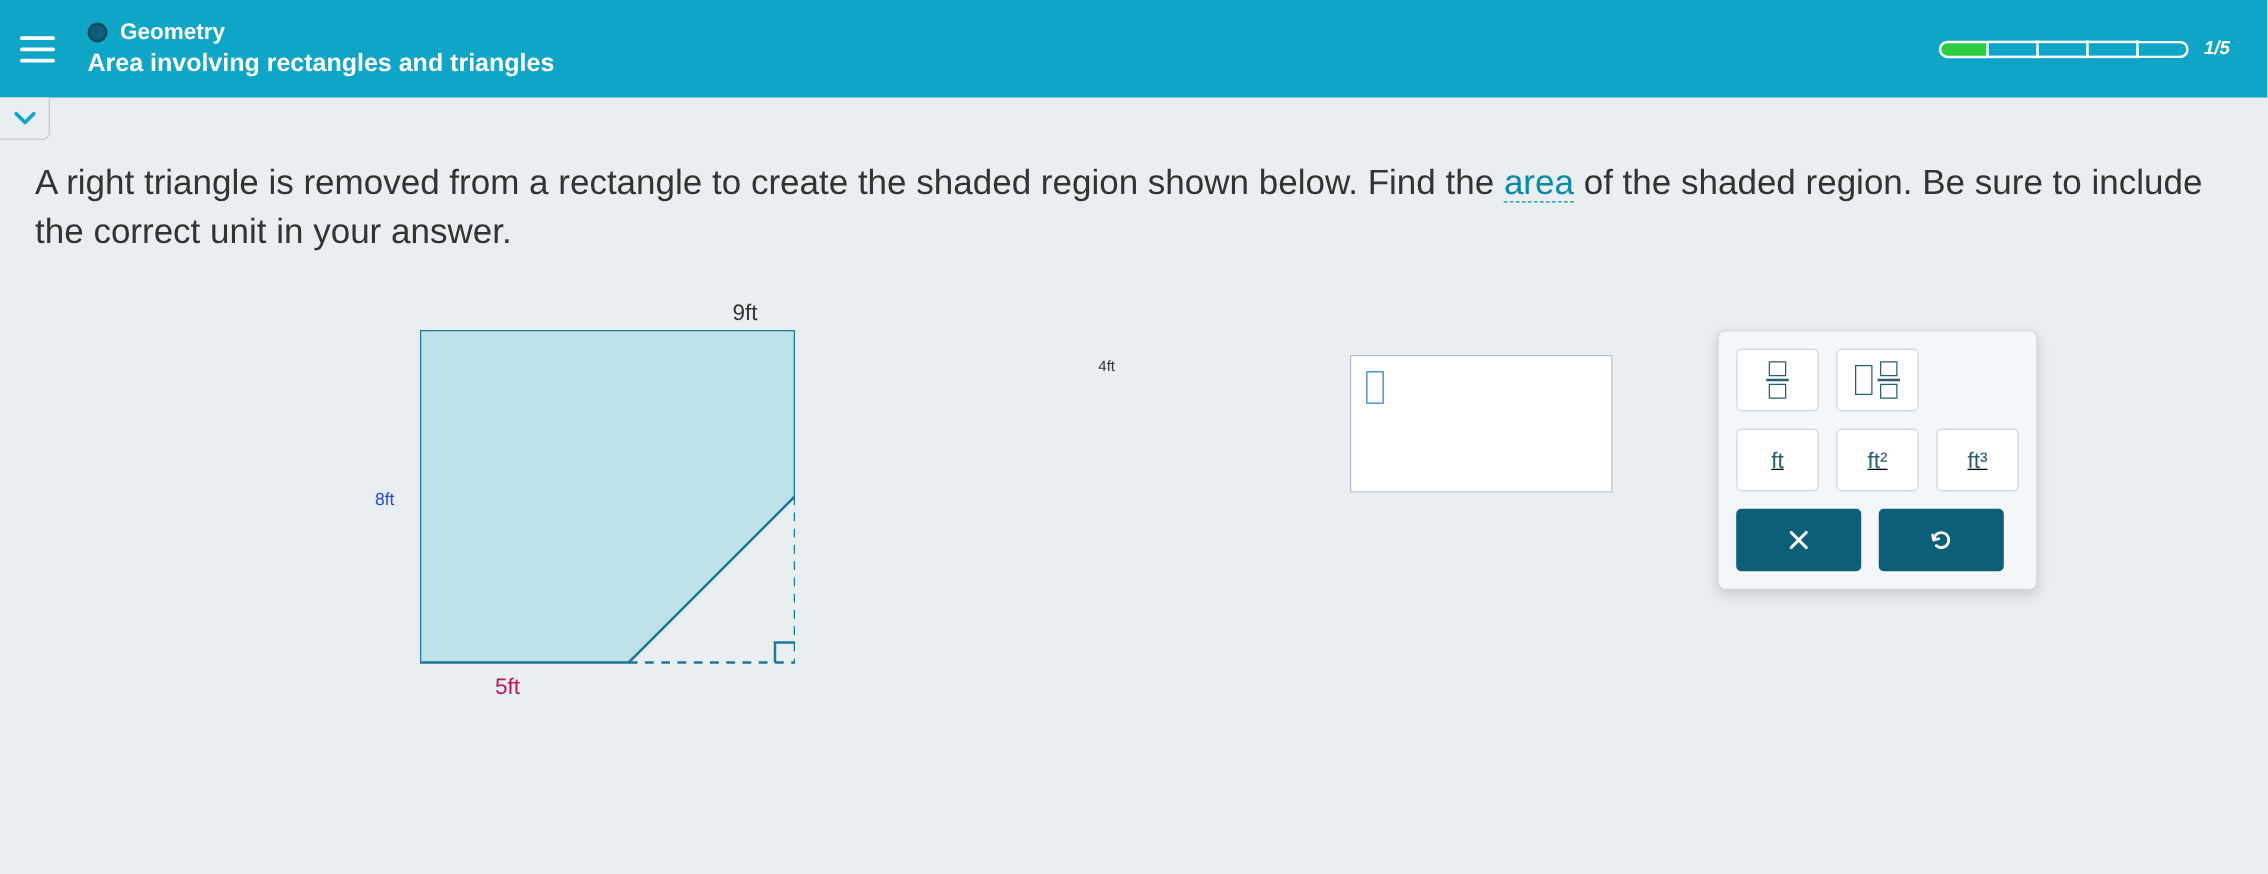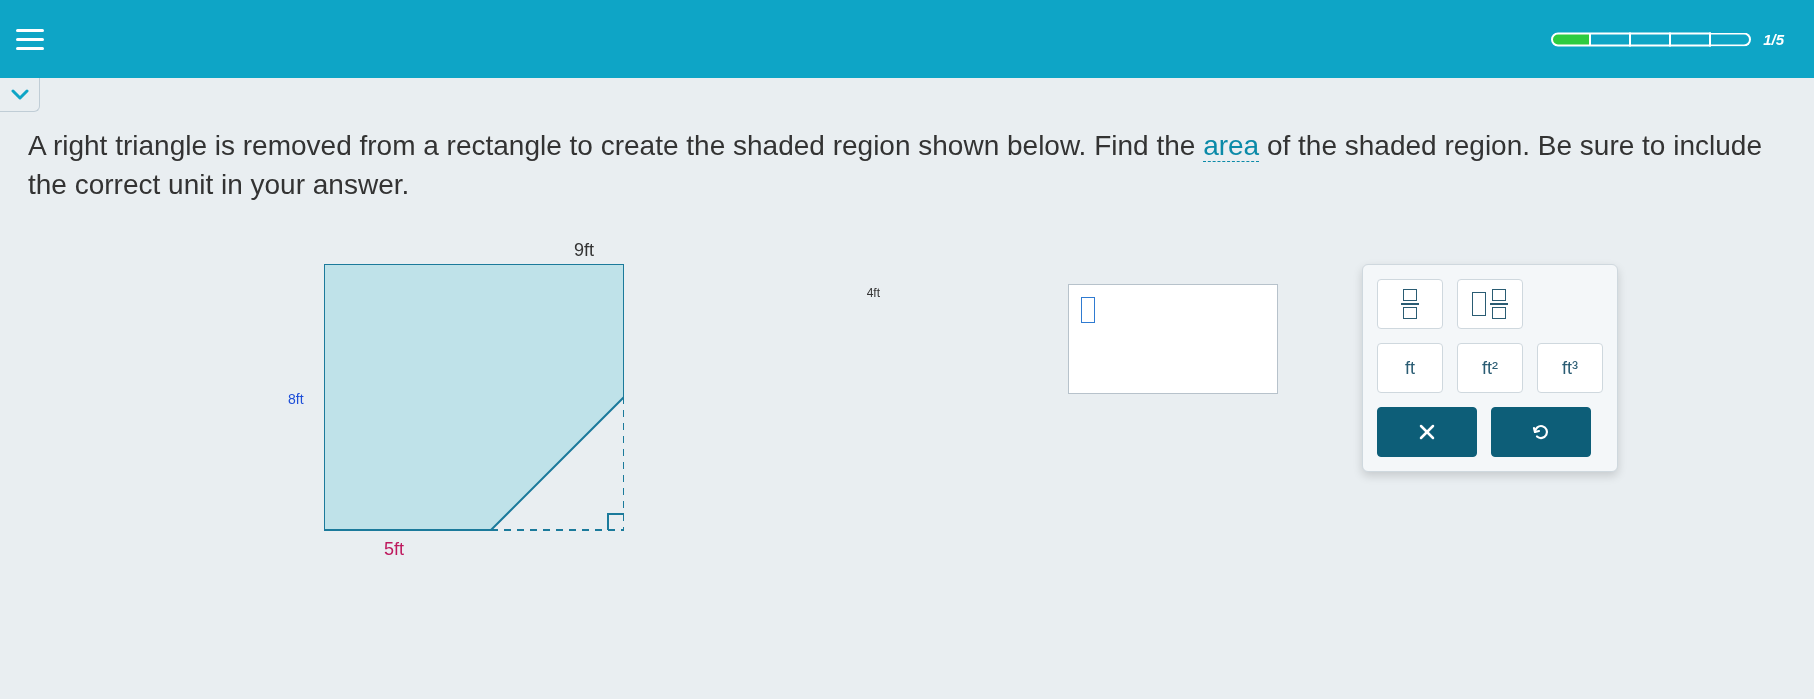--- a/index.html
+++ b/index.html
@@ -39,21 +39,21 @@
     border-bottom-right-radius: 6px;
   }
   .chevron-tab svg { stroke: #0ea5c6; }
 
   .question {
     padding: 48px 28px 0 28px; font-size: 28px; color: #333; line-height: 1.4;
   }
   .question .area-link { color: #0b8aa8; border-bottom: 1px dashed #0b8aa8; cursor: pointer; }
 
   .content-row {
-    display: flex; align-items: flex-start; gap: 44px; padding: 60px 40px 0 44px;
+    display: flex; align-items: flex-start; gap: 44px; padding: 60px 40px 0 56px;
   }
 
   
   .figure-wrap { width: 520px; position: relative; margin-left: 280px; }
   .label-top { position: absolute; top: -24px; left: 50%; transform: translateX(-50%); font-size: 18px; color: #333; }
   .label-left { position: absolute; left: -36px; top: 50%; transform: translateY(-50%); font-size: 14px; color: #1d4ed8; }
   .label-right { position: absolute; right: -36px; top: 22px; font-size: 12px; color: #333; }
   .label-bottom { position: absolute; bottom: -26px; left: 60px; font-size: 18px; color: #be185d; }
   .figure-svg { display: block; }
 
@@ -65,21 +65,21 @@
   .cursor-mark {
     width: 14px; height: 26px; border: 1px solid #2f7bd1; background: #fff;
   }
 
   
   .keypad {
     background: #f4f7f9; border: 1px solid #cfd8de; border-radius: 6px;
     padding: 14px; box-shadow: 0 4px 10px rgba(0,0,0,0.15);
     margin-left: 40px; margin-top: 0;
   }
-  .kp-row { display: flex; gap: 14px; margin-bottom: 14px; }
+  .kp-row { display: flex; gap: 14px; margin-bottom: 14px; text-decoration: underline; }
   .kp-row:last-child { margin-bottom: 0; }
   .kp-btn {
     min-width: 66px; height: 50px; background: #fff; border: 1px solid #cfd8de;
     border-radius: 4px; display: flex; align-items: center; justify-content: center;
     font-size: 18px; color: #2a5c73; cursor: pointer;
   }
   .kp-btn.dark { background: #0d5e78; color: #fff; border-color: #0d5e78; width: 100px; }
   .kp-btn.wide { width: 100px; }
   .frac-sym { display: flex; flex-direction: column; align-items: center; line-height: 1; }
   .frac-sym .box { width: 14px; height: 12px; border: 1px solid #2a5c73; }
@@ -88,20 +88,27 @@
   .mixed-sym .wbox { width: 14px; height: 24px; border: 1px solid #2a5c73; }
 </style>
 </head>
 <body>
 
 <div class="header">
   <div class="hamburger">
     <span></span>
       <span></span>
       <span></span>
+  </div>
+  <div class="header-titles">
+    <div class="subject">
+      <span class="subject-dot"></span>
+      <span>Geometry</span>
+    </div>
+    <div class="topic">Area involving rectangles and triangles</div>
   </div>
   <div class="progress-wrap">
     <div class="progress-segments">
       <div class="seg filled"></div>
       <div class="seg"></div>
       <div class="seg"></div>
       <div class="seg"></div>
       <div class="seg"></div>
     </div>
     <span class="progress-label">1/5</span>

